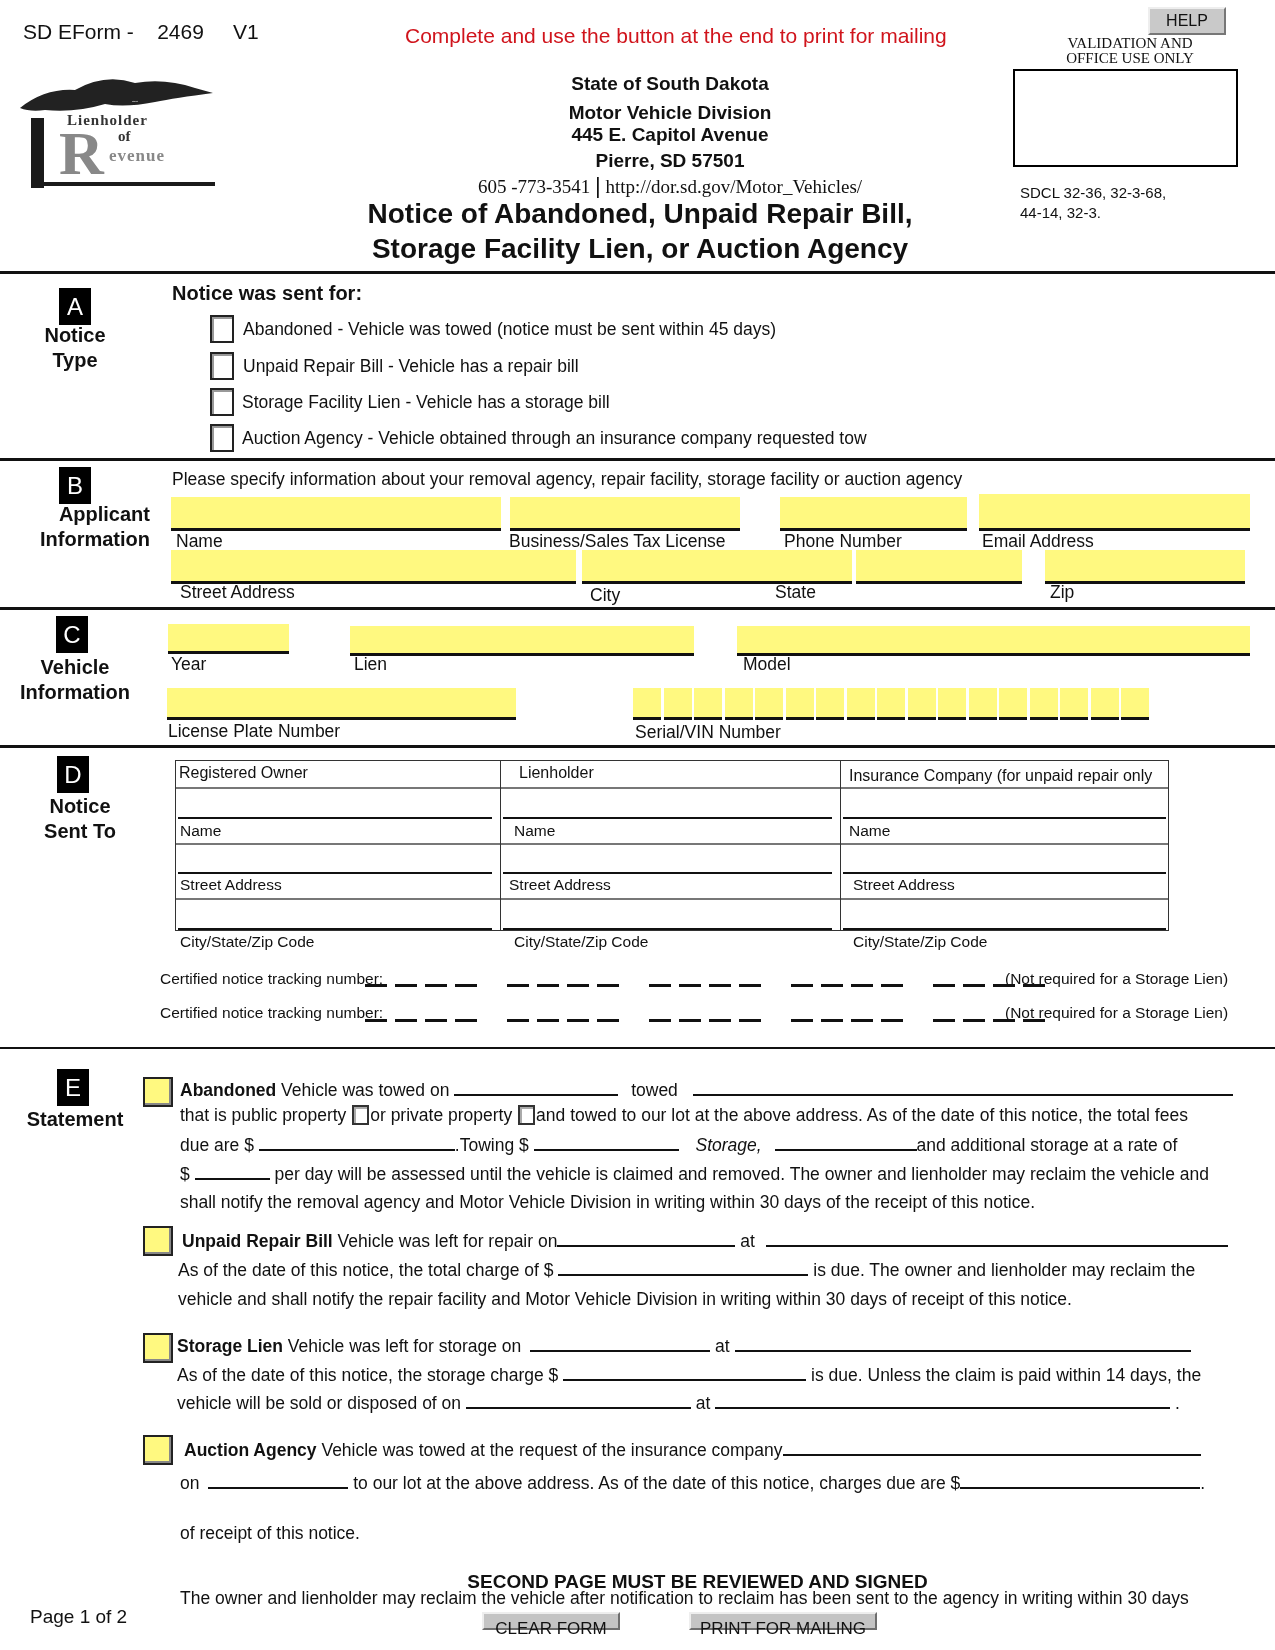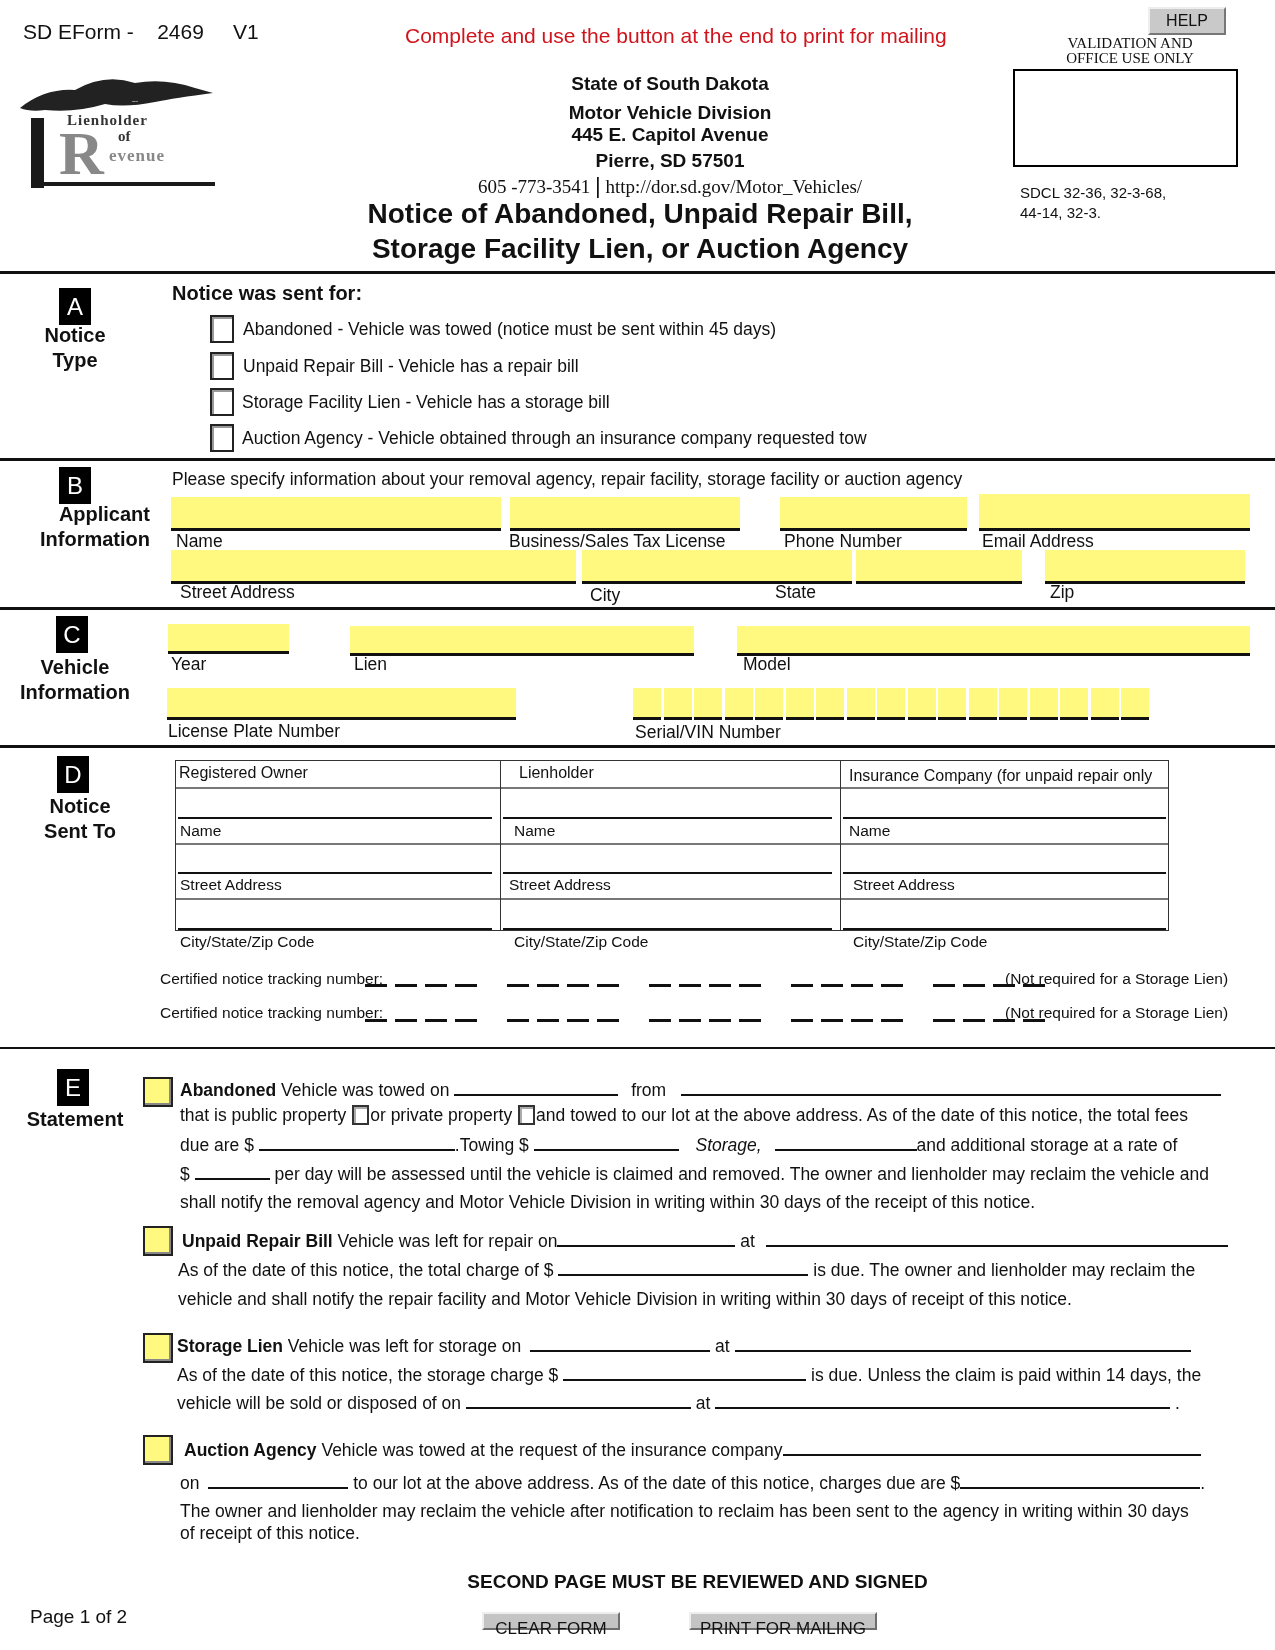--- a/index.html
+++ b/index.html
@@ -272,21 +272,21 @@
   </div>
 <div class="abs track-note" style="top:1004px;">(Not required for a Storage Lien)</div>
 
 <div class="abs rule thin" style="top:1047px;"></div>
 
 <div class="abs sec-badge" style="left:57px;top:1069px;">E</div>
 <div class="abs sec-label" style="left:15px;top:1107px;width:120px;">Statement</div>
 
 <div class="abs ycb" style="left:143px;top:1077px;"></div>
 <div class="abs stmt" style="left:180px;top:1080px;">
-  <b>Abandoned</b><span> Vehicle was towed on </span><span class="uline" style="width:164px;"></span><span style="padding-left:8px;"> from </span><span class="uline" style="width:540px;margin-left:10px;"></span>
+  <b>Abandoned</b><span> Vehicle was towed on </span><span class="uline" style="width:164px;"></span><span style="padding-left:8px;"> towed </span><span class="uline" style="width:540px;margin-left:10px;"></span>
 </div>
 <div class="abs stmt" style="left:180px;top:1105px;">
   <span>that is public property </span><span class="smallcb"></span><span>or private property </span><span class="smallcb"></span><span>and towed to our lot at the above address. As of the date of this notice, the total fees</span>
 </div>
 <div class="abs stmt" style="left:180px;top:1135px;">
   <span>due are $ </span><span class="uline" style="width:196px;"></span><span>.Towing $ </span><span class="uline" style="width:145px;"></span><span style="padding-left:12px;font-style:italic;"> Storage, </span><span class="uline" style="width:142px;margin-left:8px;"></span><span>and additional storage at a rate of</span>
 </div>
 <div class="abs stmt" style="left:180px;top:1164px;">
   <span>$ </span><span class="uline" style="width:75px;"></span><span> per day will be assessed until the vehicle is claimed and removed. The owner and lienholder may reclaim the vehicle and</span>
 </div>
@@ -312,19 +312,19 @@
   <span>vehicle will be sold or disposed of on </span><span class="uline" style="width:225px;"></span><span>  at  </span><span class="uline" style="width:455px;"></span><span> .</span>
 </div>
 
 <div class="abs ycb" style="left:143px;top:1435px;"></div>
 <div class="abs stmt" style="left:184px;top:1440px;">
   <b>Auction Agency</b><span> Vehicle was towed at the request of the insurance company</span><span class="uline" style="width:418px;"></span>
 </div>
 <div class="abs stmt" style="left:180px;top:1473px;">
   <span>on </span><span class="uline" style="width:140px;margin-left:4px;"></span><span> to our lot at the above address. As of the date of this notice, charges due are $</span><span class="uline" style="width:240px;"></span><span>.</span>
 </div>
-<div class="abs stmt" style="left:180px;top:1501px;">The owner and lienholder may reclaim the vehicle after notification to reclaim has been sent to the agency in writing within 30 days</div>
+<div class="abs stmt" style="left:180px;top:1588px;">The owner and lienholder may reclaim the vehicle after notification to reclaim has been sent to the agency in writing within 30 days</div>
 <div class="abs stmt" style="left:180px;top:1523px;">of receipt of this notice.</div>
 
 <div class="abs" style="left:340px;top:1571px;width:715px;text-align:center;font-size:19px;font-weight:bold;">SECOND PAGE MUST BE REVIEWED AND SIGNED</div>
 <div class="abs" style="left:30px;top:1606px;font-size:19px;">Page 1 of 2</div>
 <div class="abs btn" style="left:482px;top:1612px;width:138px;">CLEAR FORM</div>
 <div class="abs btn" style="left:689px;top:1612px;width:188px;">PRINT FOR MAILING</div>
 
 </body></html>

